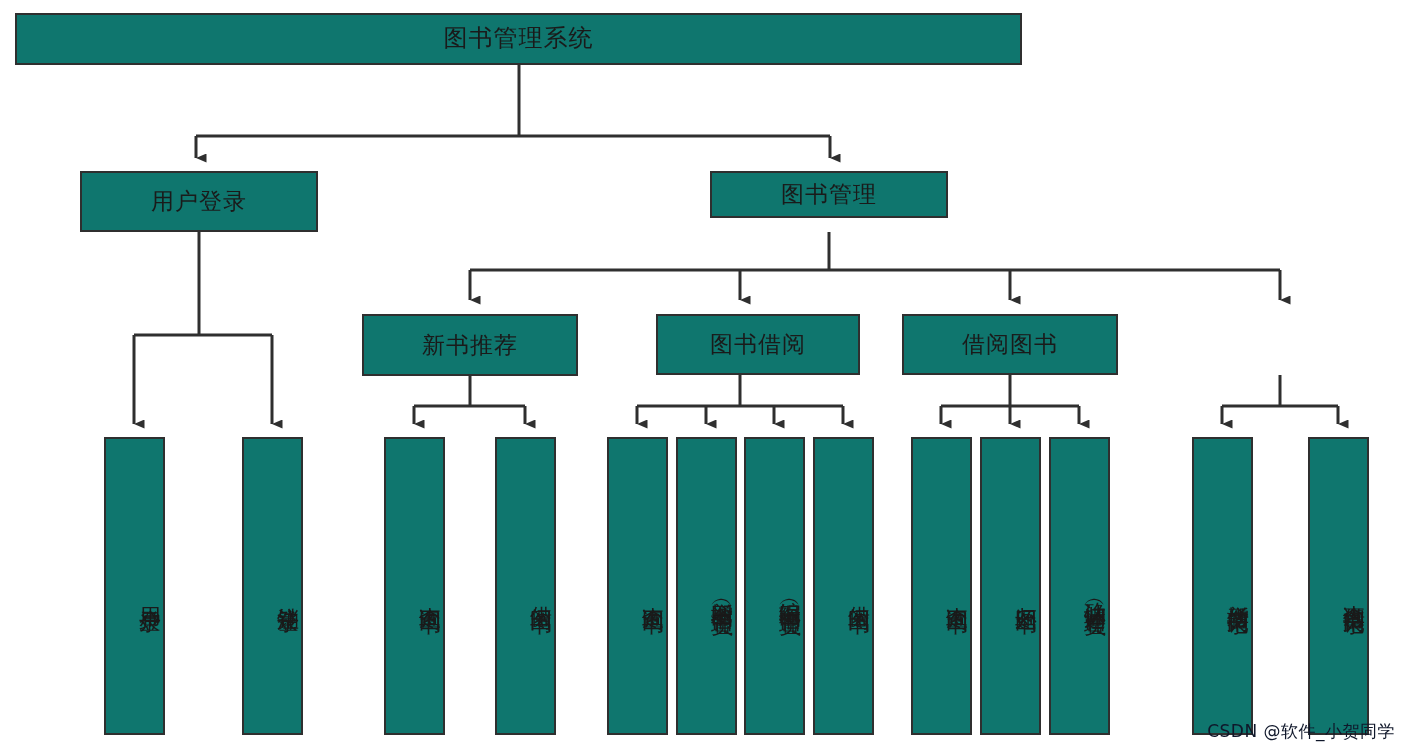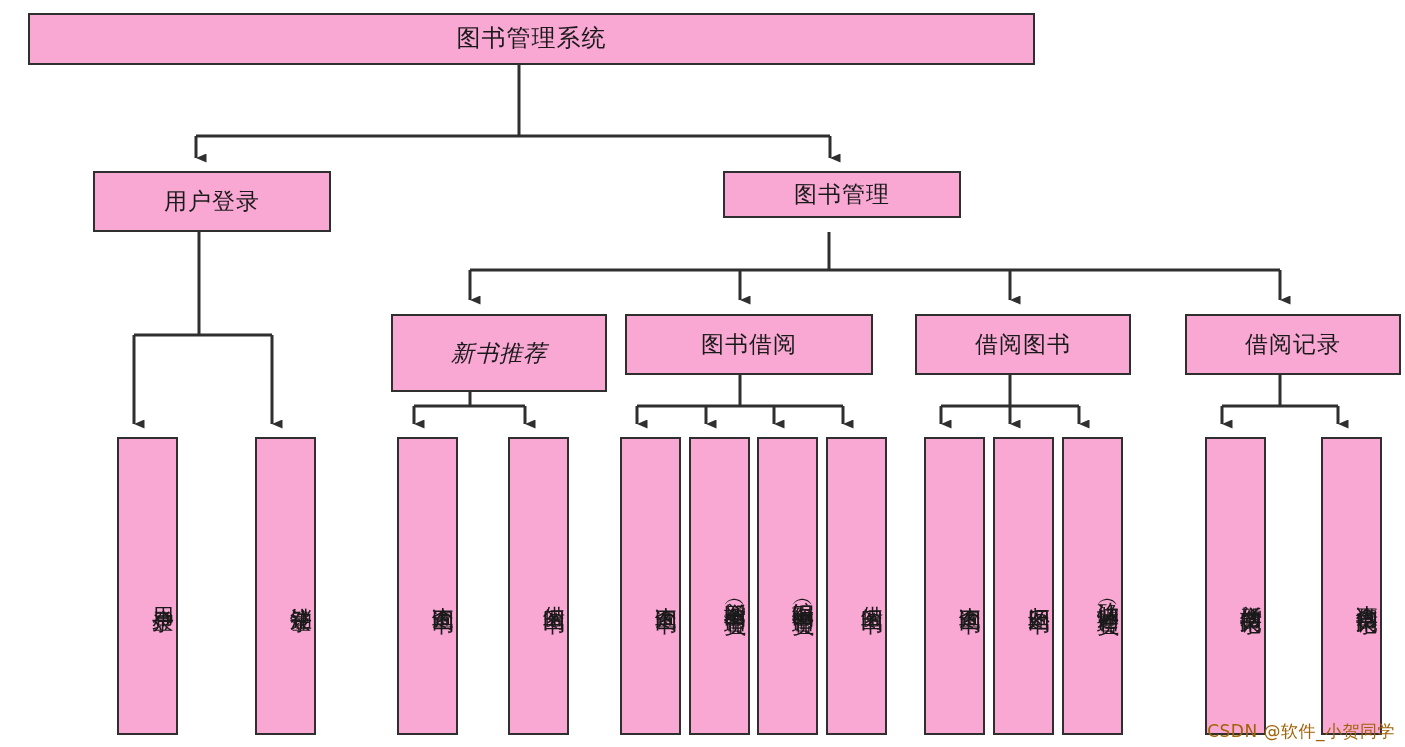--- a/index.html
+++ b/index.html
@@ -22,27 +22,26 @@
     position: absolute;
     left: 0;
     top: 0;
     width: 1405px;
     height: 747px;
   }
   .node {
     position: absolute;
     box-sizing: border-box;
     border: 2px solid #2f2f2f;
-    background: #f9a8d4;
+    background: #0f766e;
     display: flex;
     align-items: center;
     justify-content: center;
     text-align: left;
     color: #1a1a1a;
-    margin-left: 13px;
   }
   .node.horiz {
     font-size: 23px;
     line-height: 1.15;
     letter-spacing: 1px;
   }
   .node.root {
     font-size: 24px;
   }
   .node.vert {
@@ -57,21 +56,21 @@
   }
   .node-label {
     display: block;
     white-space: pre-line;
   }
   .watermark {
     position: absolute;
     right: 10px;
     bottom: 4px;
     font-size: 17px;
-    color: #a16207;
+    color: #0f172a;
     letter-spacing: 0.5px;
     white-space: nowrap;
     pointer-events: none;
     margin-top: 32px;
   }
 </style>
 </head>
 <body>
 
 <div id="diagram-root">
@@ -143,35 +142,32 @@
   </div>
 
   <div class="node horiz" style="left:80px; top:171px; width:238px; height:61px;">
     <span class="node-label">用户登录</span>
   </div>
 
   <div class="node horiz" style="left:710px; top:171px; width:238px; height:47px;">
     <span class="node-label">图书管理</span>
   </div>
 
-  <div class="node horiz" style="left:378px; top:314px; width:216px; height:78px;font-style:italic;">
+  <div class="node horiz" style="left:362px; top:314px; width:216px; height:62px;">
     <span class="node-label">新书推荐</span>
   </div>
 
-  <div class="node horiz" style="left:612px; top:314px; width:248px; height:61px;">
+  <div class="node horiz" style="left:656px; top:314px; width:204px; height:61px;">
     <span class="node-label">图书借阅</span>
   </div>
 
   <div class="node horiz" style="left:902px; top:314px; width:216px; height:61px;">
     <span class="node-label">借阅图书</span>
   </div>
 
-  <div class="node horiz" style="left:1172px; top:314px; width:216px; height:61px;">
-    <span class="node-label">借阅记录</span>
-  </div>
 
   <div class="node vert" style="left:104px; top:437px; width:61px; height:298px;">
     <span class="node-label">用户登录</span>
   </div>
 
   <div class="node vert" style="left:242px; top:437px; width:61px; height:298px;">
     <span class="node-label">注销登录</span>
   </div>
 
   <div class="node vert" style="left:384px; top:437px; width:61px; height:298px;">

